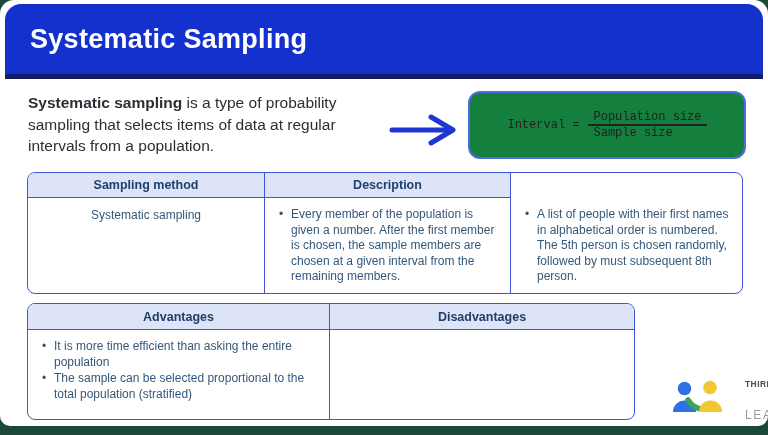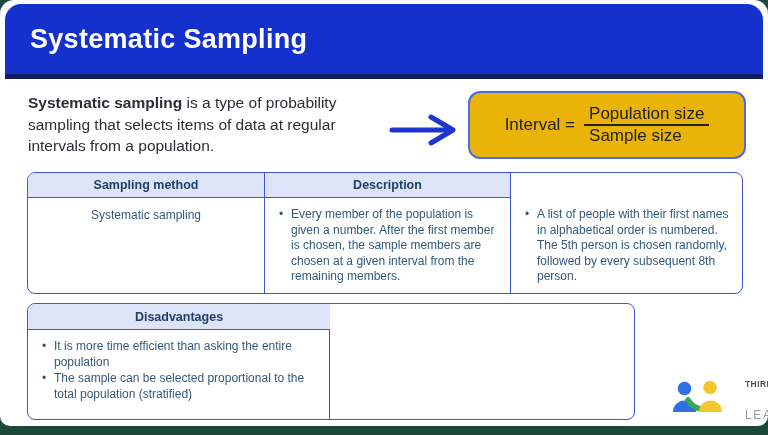--- a/index.html
+++ b/index.html
@@ -33,24 +33,24 @@
     font-size:15.5px;line-height:21.5px;color:#2d2d35;
   }
   .intro strong{font-weight:700;}
 
   
   .arrow{position:absolute;left:389px;top:112px;}
 
   
   .formula-box{
     position:absolute;left:468px;top:91px;width:278px;height:68px;
-    border:2px solid #4f6be2;border-radius:12px;background:#eab308;
+    border:2px solid #4f6be2;border-radius:12px;background:#15803d;
     display:flex;align-items:center;justify-content:center;gap:9px;
-    font-family:Liberation Sans, sans-serif;
-    font-size:17px;color:#202124;
+    font-family:Liberation Mono, monospace;
+    font-size:12px;color:#202124;
   }
   .frac{display:inline-flex;flex-direction:column;align-items:flex-start;}
   .frac .num,.frac .den{padding:0 5px;line-height:1.2;}
   .frac .bar{display:block;width:100%;height:1.4px;background:#202124;}
 
   
   .tbl{
     position:absolute;border:1.5px solid #4055d6;border-radius:8px;
     background:#ffffff;overflow:hidden;
   }
@@ -118,28 +118,29 @@
     </div>
     <div class="trow tbody">
       <div class="cell bdr cell-center">Systematic sampling</div>
       <div class="cell bdr">
         <ul class="blist">
           <li>Every member of the population is given a number. After the first member is chosen, the sample members are chosen at a given interval from the remaining members.</li>
         </ul>
       </div>
       <div class="cell">
         <ul class="blist">
-          <li>A list of people with their first names in alphabetical order is numbered. The 5th person is chosen randomly, followed by every subsequent 8th person.</li>
+          <li>A list of people with their first names in alphabetical order is numbered. The 5th person is chosen randomly, followed by must subsequent 8th person.</li>
         </ul>
       </div>
     </div>
   </div>
 
   <div class="tbl tbl2">
     <div class="trow thead">
+      <div class="cell bdr">Advantages</div>
       <div class="cell">Disadvantages</div>
     </div>
     <div class="trow tbody">
       <div class="cell bdr">
         <ul class="blist">
           <li>It is more time efficient than asking the entire population</li>
           <li>The sample can be selected proportional to the total population (stratified)</li>
         </ul>
       </div>
     </div>

